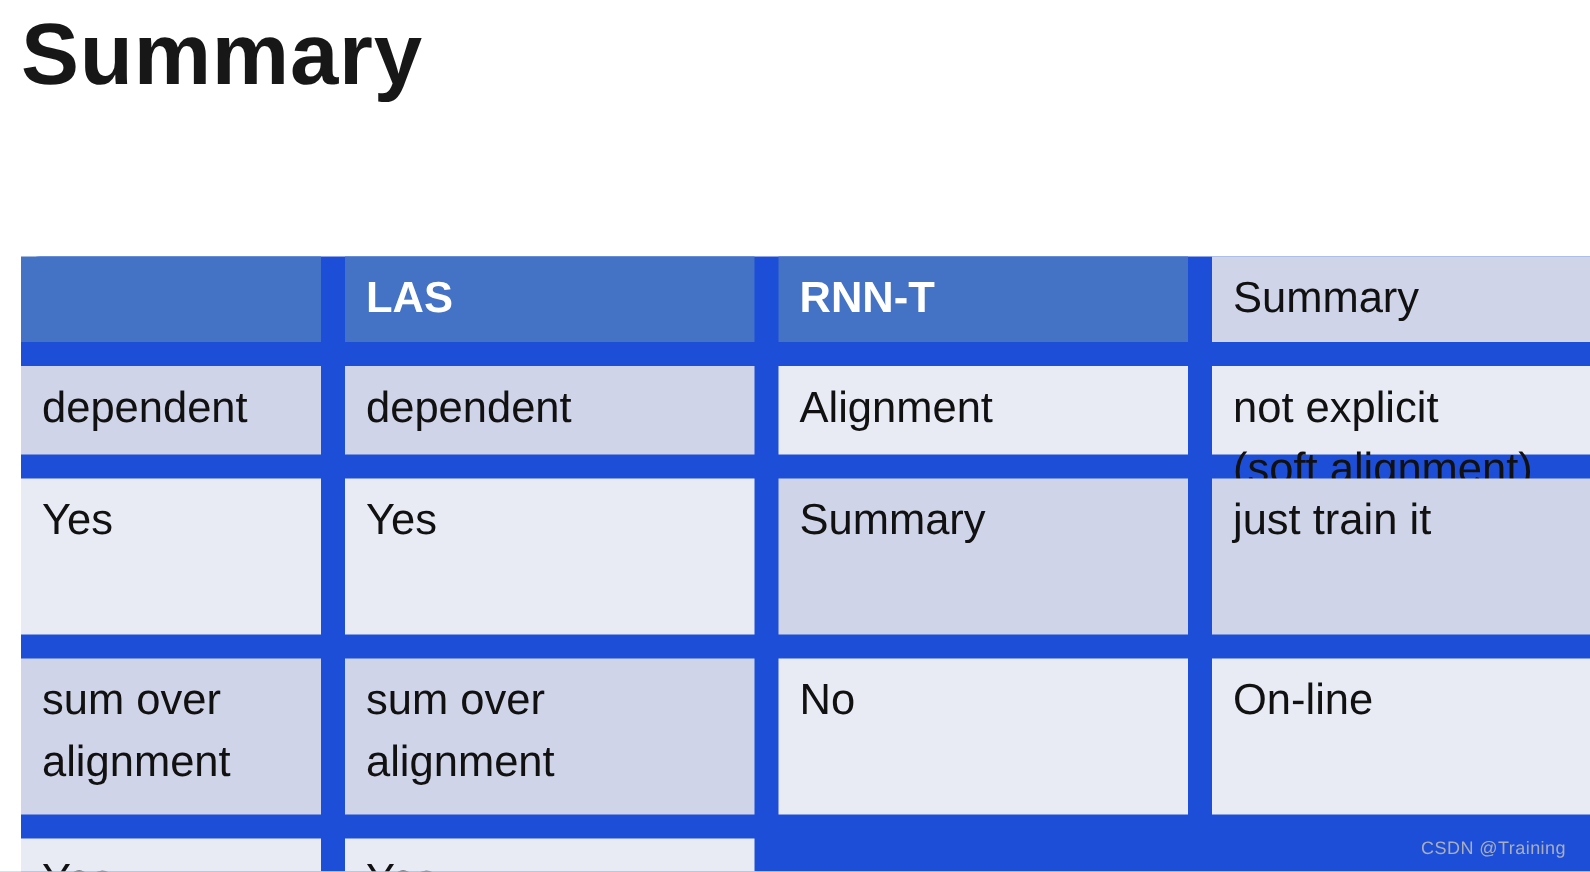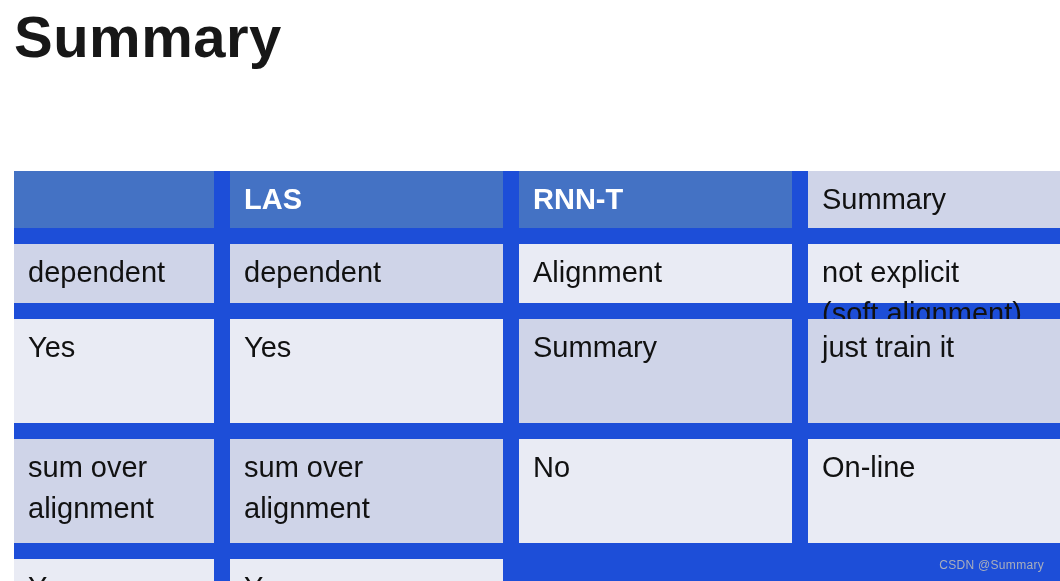--- a/index.html
+++ b/index.html
@@ -91,15 +91,15 @@
     <div class="cell band-dark">sum over
 alignment</div>
 
     <div class="cell band-light">No</div>
     <div class="cell band-light">On-line</div>
     <div class="cell band-light">Yes</div>
     <div class="cell band-light">Yes</div>
 
   </div>
 
-  <div class="watermark">CSDN @Summary</div>
+  <div class="watermark">CSDN @Training</div>
 
 </div>
 
 </body></html>

